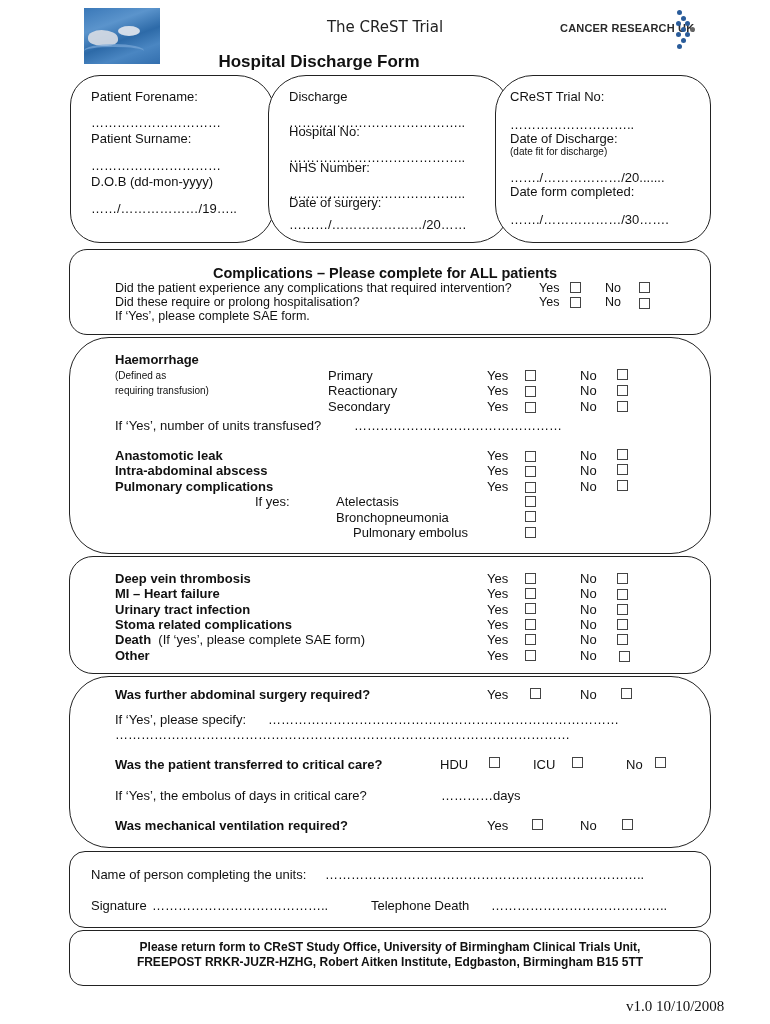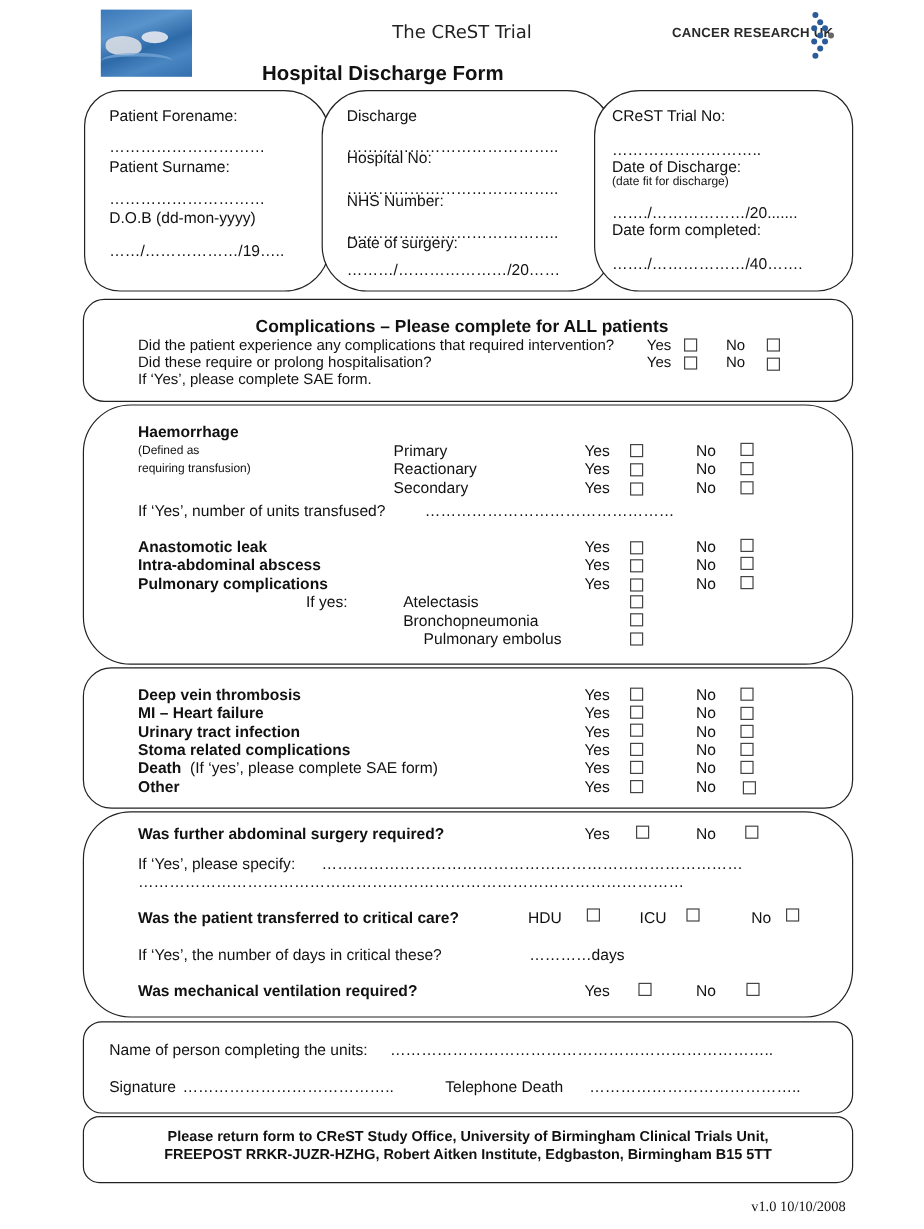--- a/index.html
+++ b/index.html
@@ -64,21 +64,21 @@
 <div class="abs" style="left:289px;top:186px">…………………………………..</div>
 <div class="abs" style="left:289px;top:195px">Date of surgery:</div>
 <div class="abs" style="left:289px;top:217px">………/…………………/20……</div>
 
 <div class="abs" style="left:510px;top:89px">CReST Trial No:</div>
 <div class="abs" style="left:510px;top:117px">………………………..</div>
 <div class="abs" style="left:510px;top:131px">Date of Discharge:</div>
 <div class="abs small" style="left:510px;top:146px">(date fit for discharge)</div>
 <div class="abs" style="left:510px;top:170px">……./………………/20.......</div>
 <div class="abs" style="left:510px;top:184px">Date form completed:</div>
-<div class="abs" style="left:510px;top:212px">……./………………/40…….</div>
+<div class="abs" style="left:510px;top:212px">……./………………/30…….</div>
 
 <div class="box" style="left:69px;top:249px;width:642px;height:86px;border-radius:18px;"></div>
 <div class="abs bold" style="left:0;width:770px;text-align:center;top:265px;font-size:14.5px;padding-left:0">Complications – Please complete for ALL patients</div>
 <div class="abs" style="left:115px;top:281px;font-size:12.5px">Did the patient experience any complications that required intervention?</div>
 <div class="abs" style="left:539px;top:281px;font-size:12.5px">Yes</div>
 <div class="cb" style="left:570px;top:282px"></div>
 <div class="abs" style="left:605px;top:281px;font-size:12.5px">No</div>
 <div class="cb" style="left:639px;top:282px"></div>
 <div class="abs" style="left:115px;top:295px;font-size:12.5px">Did these require or prolong hospitalisation?</div>
 <div class="abs" style="left:539px;top:295px;font-size:12.5px">Yes</div>
@@ -190,34 +190,34 @@
 <div class="abs" style="left:115px;top:727px">……………………………………………………………………………………………</div>
 
 <div class="abs bold" style="left:115px;top:757px">Was the patient transferred to critical care?</div>
 <div class="abs" style="left:440px;top:757px">HDU</div>
 <div class="cb" style="left:489px;top:757px"></div>
 <div class="abs" style="left:533px;top:757px">ICU</div>
 <div class="cb" style="left:572px;top:757px"></div>
 <div class="abs" style="left:626px;top:757px">No</div>
 <div class="cb" style="left:655px;top:757px"></div>
 
-<div class="abs" style="left:115px;top:788px">If ‘Yes’, the number of days in critical these?</div>
+<div class="abs" style="left:115px;top:788px">If ‘Yes’, the embolus of days in critical care?</div>
 <div class="abs" style="left:441px;top:788px">…………days</div>
 
 <div class="abs bold" style="left:115px;top:818px">Was mechanical ventilation required?</div>
 <div class="abs" style="left:487px;top:818px">Yes</div>
 <div class="cb" style="left:532px;top:819px"></div>
 <div class="abs" style="left:580px;top:818px">No</div>
 <div class="cb" style="left:622px;top:819px"></div>
 
 <div class="box" style="left:69px;top:851px;width:642px;height:77px;border-radius:16px;"></div>
 <div class="abs" style="left:91px;top:867px">Name of person completing the units:</div>
 <div class="abs" style="left:325px;top:867px">………………………………………………………………..</div>
 <div class="abs" style="left:91px;top:898px">Signature</div>
 <div class="abs" style="left:152px;top:898px">…………………………………..</div>
 <div class="abs" style="left:371px;top:898px">Telephone Death</div>
 <div class="abs" style="left:491px;top:898px">…………………………………..</div>
 
 <div class="box" style="left:69px;top:930px;width:642px;height:56px;border-radius:14px;"></div>
 <div class="abs bold" style="left:0;width:780px;text-align:center;top:940px;font-size:12px">Please return form to CReST Study Office, University of Birmingham Clinical Trials Unit,</div>
 <div class="abs bold" style="left:0;width:780px;text-align:center;top:955px;font-size:12px">FREEPOST RRKR-JUZR-HZHG, Robert Aitken Institute,  Edgbaston, Birmingham B15 5TT</div>
 
-<div class="abs" style="left:626px;top:998px;font-family:'Liberation Serif', serif;font-size:12px">v1.0 10/10/2008</div>
+<div class="abs" style="left:626px;top:998px;font-family:'Liberation Serif', serif;font-size:15px">v1.0 10/10/2008</div>
 
 </body></html>

